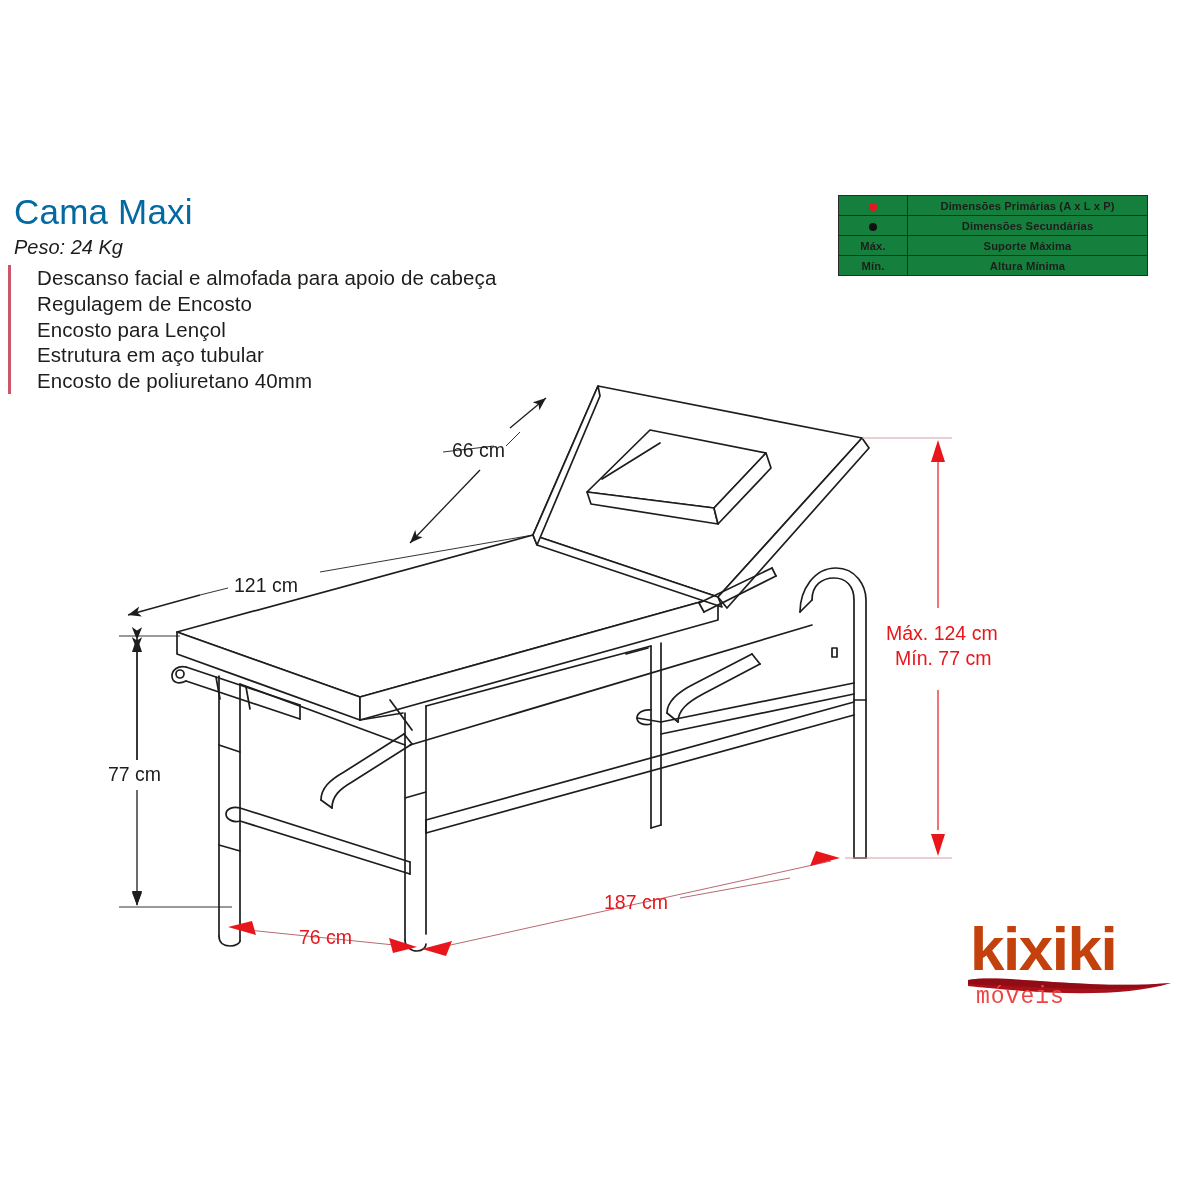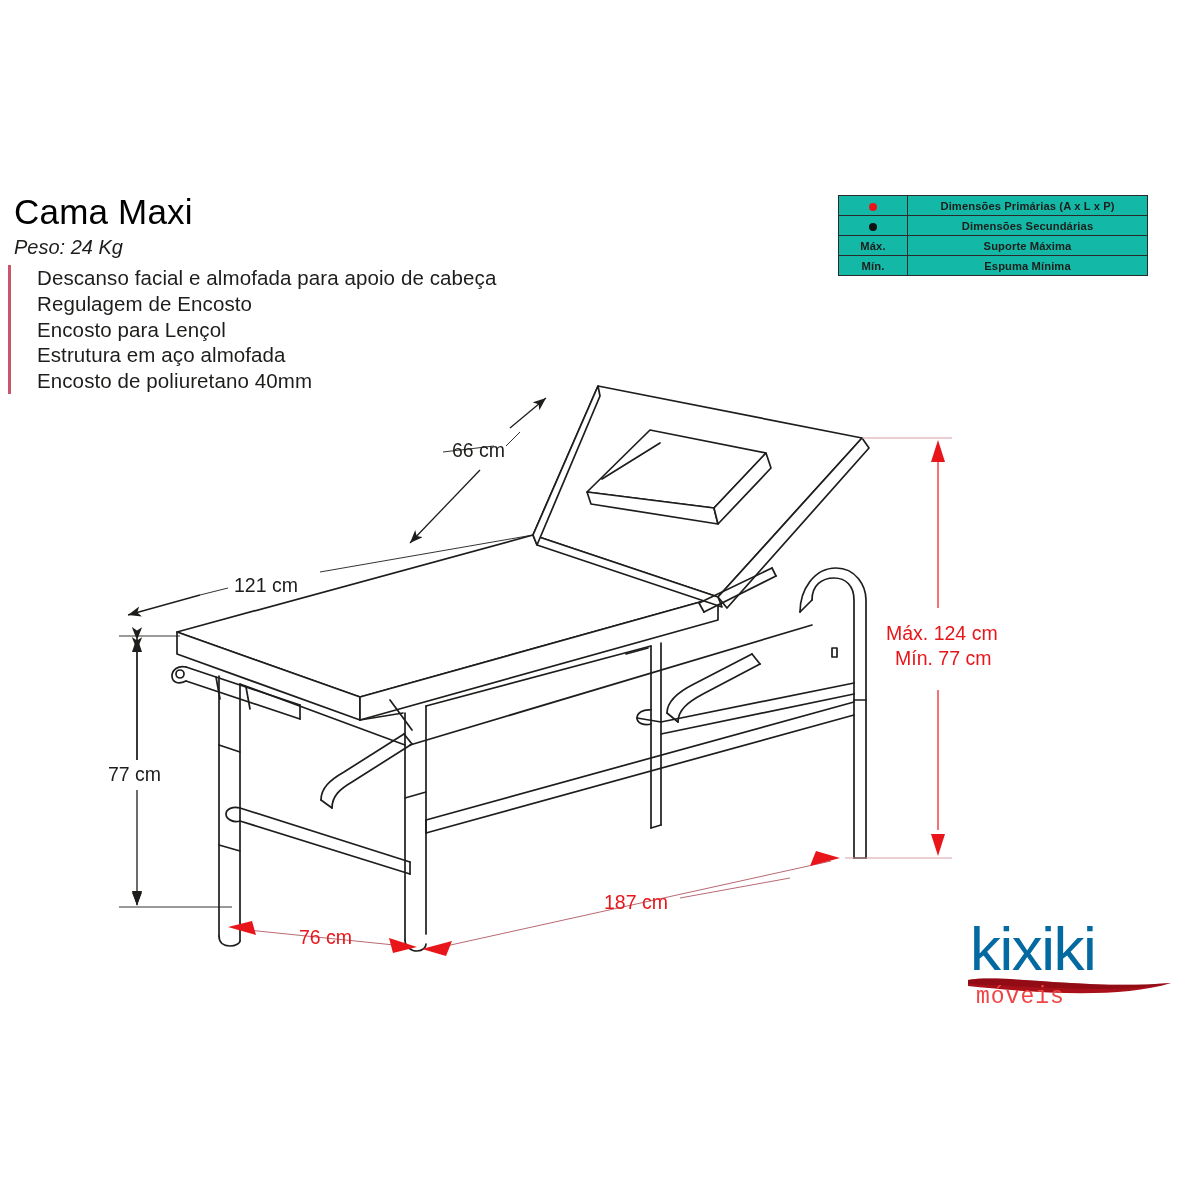--- a/index.html
+++ b/index.html
@@ -21,21 +21,21 @@
     position: absolute;
     left: 14px;
     top: 192px;
     width: 560px;
   }
   #product-title {
     font-size: 35px;
     line-height: 40px;
     font-weight: 400;
     letter-spacing: 0.2px;
-    color: #000000;
+    color: #0369a1;
     margin: 0;
   }
   #product-weight {
     font-size: 20px;
     line-height: 26px;
     color: #1d1d1b;
     margin: 2px 0 0 0;
     font-style: italic;
   }
 
@@ -58,21 +58,21 @@
   }
 
   
   #legend-table {
     position: absolute;
     left: 838px;
     top: 195px;
     width: 310px;
     border-collapse: collapse;
     border: 1.6px solid #2a2a2a;
-    background: #14b8a6;
+    background: #15803d;
   }
   #legend-table td {
     border: 1.1px solid #2a2a2a;
     height: 19px;
     font-size: 11.2px;
     text-align: center;
     vertical-align: middle;
     color: #1d1d1b;
     font-weight: 600;
     padding: 0 2px;
@@ -116,23 +116,23 @@
     top: 918px;
     width: 215px;
     height: 110px;
   }
   #logo-wordmark {
     position: absolute;
     left: 10px;
     top: 0px;
     font-size: 62px;
     line-height: 62px;
-    font-weight: normal;
+    font-weight: bold;
     letter-spacing: -1.5px;
-    color: #0369a1;
+    color: #c2410c;
     font-family: "Liberation Sans", sans-serif;
   }
   #logo-subtext {
     position: absolute;
     left: 16px;
     top: 68px;
     font-size: 23px;
     line-height: 23px;
     color: #ef4444;
     font-family: Liberation Mono, monospace;
@@ -151,21 +151,21 @@
 
 <div id="title-block">
   <h1 id="product-title">Cama Maxi</h1>
   <div id="product-weight">Peso: 24  Kg</div>
 </div>
 
 <div id="feature-list">
   <div class="feature-item">Descanso facial e almofada para apoio de cabeça</div>
   <div class="feature-item">Regulagem de Encosto</div>
   <div class="feature-item">Encosto para Lençol</div>
-  <div class="feature-item">Estrutura em aço almofada</div>
+  <div class="feature-item">Estrutura em aço tubular</div>
   <div class="feature-item">Encosto de poliuretano 40mm</div>
 </div>
 
 <table id="legend-table">
   <tbody>
       <tr>
     <td class="sym-cell">
       <span class="legend-dot primary"></span>
     </td>
     <td>Dimensões Primárias (A x L x P)</td>
@@ -175,21 +175,21 @@
       <span class="legend-dot secondary"></span>
     </td>
     <td>Dimensões Secundárias</td>
   </tr>
   <tr>
     <td class="sym-cell">Máx.</td>
     <td>Suporte Máxima</td>
   </tr>
   <tr>
     <td class="sym-cell">Mín.</td>
-    <td>Espuma Mínima</td>
+    <td>Altura Mínima</td>
   </tr>
 </tbody>
   </table>
 
 <svg id="drawing-svg" width="1200" height="1200" viewBox="0 0 1200 1200">
   <defs>
     <marker id="arrB" markerWidth="12" markerHeight="12" refX="10" refY="4" orient="auto">
       <path d="M0,0 L10,4 L0,8 L2.6,4 Z" fill="#1d1d1b"></path>
     </marker>
     <marker id="arrBs" markerWidth="12" markerHeight="12" refX="10" refY="4" orient="auto">

